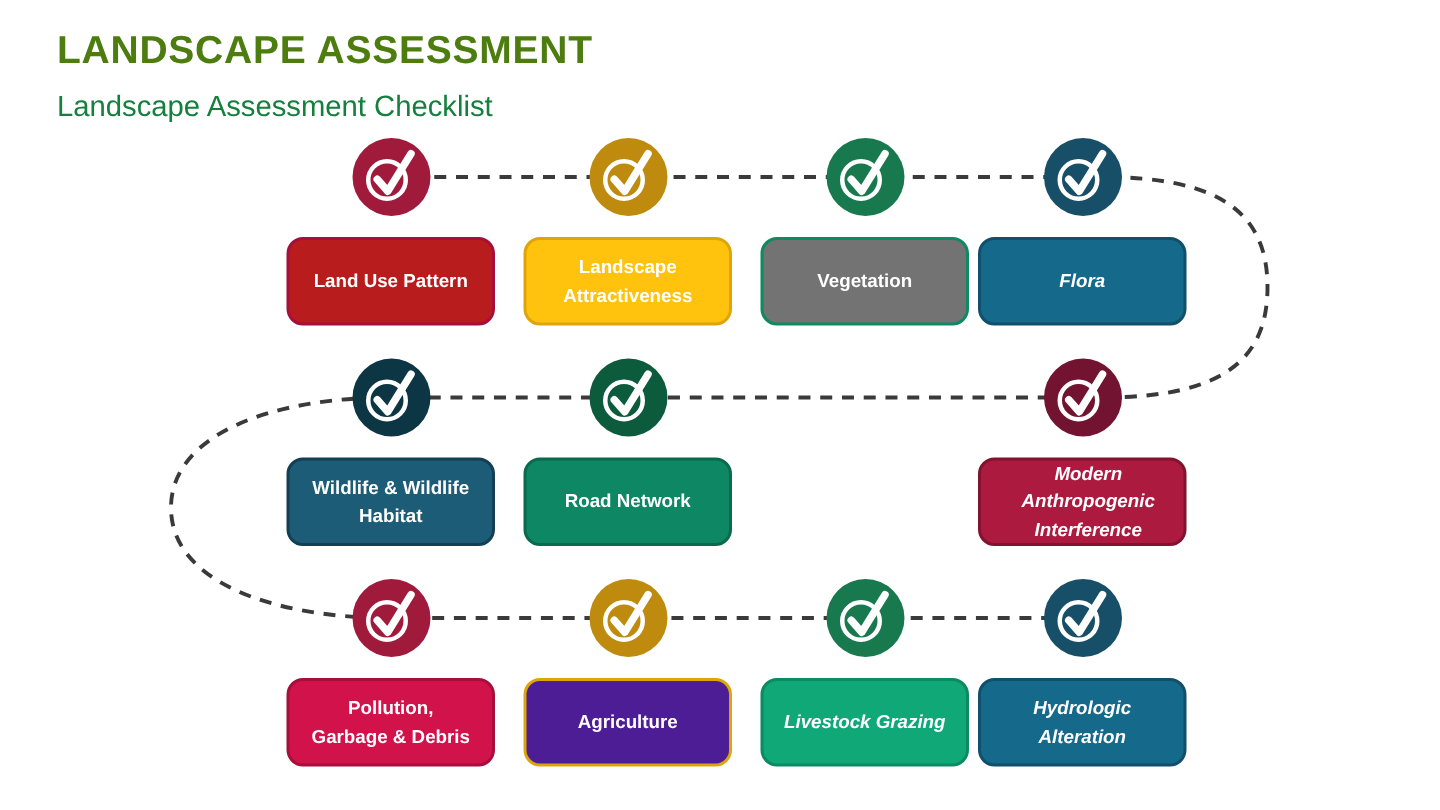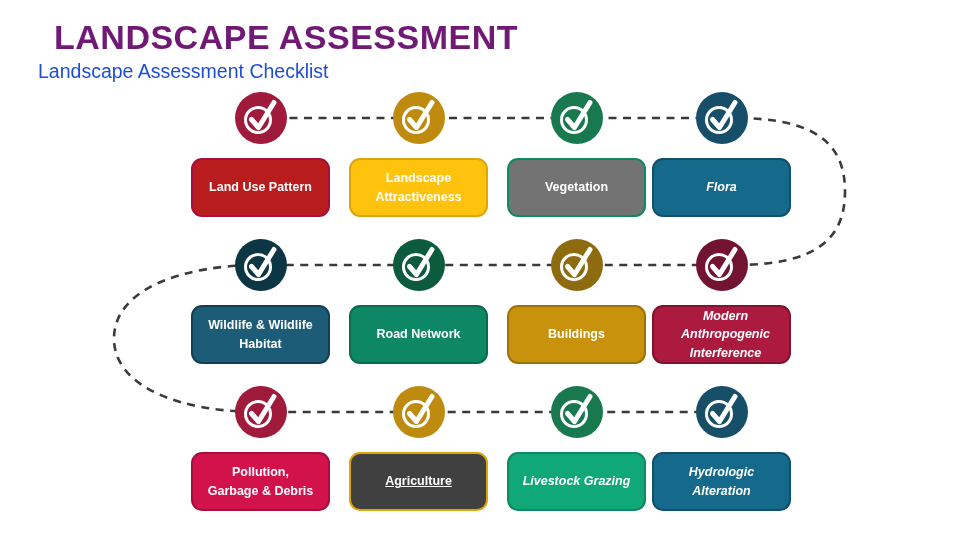--- a/index.html
+++ b/index.html
@@ -1,26 +1,26 @@
 <!DOCTYPE html>
 <html><head>
 <meta charset="utf-8">
 <style>
   html,body { margin:0; padding:0; background:#fff; }
   .slide {
     position:relative; width:960px; height:540px; background:#ffffff;
     overflow:hidden; font-family:"Liberation Sans", sans-serif;
   }
   .title {
-    position:absolute; left:54px; top:18px;
-    font-size:34px; font-weight:800; letter-spacing:0.5px; color:#701a75;
+    position:absolute; left:38px; top:18px;
+    font-size:26px; font-weight:800; letter-spacing:0.5px; color:#4d7c0f;
   }
   .subtitle {
     position:absolute; left:38px; top:60px;
-    font-size:19.5px; font-weight:400; color:#1d4ed8;
+    font-size:19.5px; font-weight:400; color:#15803d;
   }
   .connector { position:absolute; left:0; top:0; }
   .cell { position:absolute; width:139px; height:59px; }
   .c0 { left:191px; } .c1 { left:349px; } .c2 { left:507px; } .c3 { left:652px;font-style:italic; }
   .r0 { top:158px; } .r1 { top:305px; } .r2 { top:452px; }
   .box {
     position:absolute; inset:0;
     border-radius:11px; border:2px solid transparent;
     display:flex; align-items:center; justify-content:center; text-align:center;
     color:#ffffff; font-size:12.5px; font-weight:700; line-height:1.45;
@@ -104,29 +104,20 @@
   <div class="cell r1 c1">
     <div class="circle" style="background-color: rgb(12, 91, 61);">
       <svg width="52" height="52" viewBox="0 0 52 52">
           <circle cx="23" cy="28" r="12.5" fill="none" stroke="#fff" stroke-width="3"></circle>
           <path d="M16.5 27.5 L23.5 35.5 L39 10.5" fill="none" stroke="#fff" stroke-width="5" stroke-linecap="round" stroke-linejoin="round"></path>
         </svg>
     </div>
     <div class="box" style="background-color: rgb(14, 135, 101); border-color: rgb(10, 106, 78);">Road Network</div>
   </div>
 
-  <div class="cell r1 c2">
-    <div class="circle" style="background-color: rgb(143, 107, 16);">
-      <svg width="52" height="52" viewBox="0 0 52 52">
-          <circle cx="23" cy="28" r="12.5" fill="none" stroke="#fff" stroke-width="3"></circle>
-          <path d="M16.5 27.5 L23.5 35.5 L39 10.5" fill="none" stroke="#fff" stroke-width="5" stroke-linecap="round" stroke-linejoin="round"></path>
-        </svg>
-    </div>
-    <div class="box" style="background-color: rgb(200, 146, 13); border-color: rgb(156, 114, 8);">Buildings</div>
-  </div>
 
   <div class="cell r1 c3">
     <div class="circle" style="background-color: rgb(115, 19, 50);">
       <svg width="52" height="52" viewBox="0 0 52 52">
           <circle cx="23" cy="28" r="12.5" fill="none" stroke="#fff" stroke-width="3"></circle>
           <path d="M16.5 27.5 L23.5 35.5 L39 10.5" fill="none" stroke="#fff" stroke-width="5" stroke-linecap="round" stroke-linejoin="round"></path>
         </svg>
     </div>
     <div class="box" style="background-color: rgb(172, 26, 63); border-color: rgb(130, 18, 48); padding-left: 20px;">Modern Anthropogenic Interference</div>
   </div>
@@ -141,21 +132,21 @@
     <div class="box" style="background-color: rgb(210, 18, 75); border-color: rgb(166, 15, 59);">Pollution, Garbage &amp; Debris</div>
   </div>
 
   <div class="cell r2 c1">
     <div class="circle" style="background-color: rgb(190, 139, 14);">
       <svg width="52" height="52" viewBox="0 0 52 52">
           <circle cx="23" cy="28" r="12.5" fill="none" stroke="#fff" stroke-width="3"></circle>
           <path d="M16.5 27.5 L23.5 35.5 L39 10.5" fill="none" stroke="#fff" stroke-width="5" stroke-linecap="round" stroke-linejoin="round"></path>
         </svg>
     </div>
-    <div class="box" style="background-color: #404040; border-color: rgb(221, 165, 10); text-decoration: underline;">Agriculture</div>
+    <div class="box" style="background-color: #4c1d95; border-color: rgb(221, 165, 10);">Agriculture</div>
   </div>
 
   <div class="cell r2 c2">
     <div class="circle" style="background-color: rgb(24, 121, 79);">
       <svg width="52" height="52" viewBox="0 0 52 52">
           <circle cx="23" cy="28" r="12.5" fill="none" stroke="#fff" stroke-width="3"></circle>
           <path d="M16.5 27.5 L23.5 35.5 L39 10.5" fill="none" stroke="#fff" stroke-width="5" stroke-linecap="round" stroke-linejoin="round"></path>
         </svg>
     </div>
     <div class="box" style="background-color: rgb(15, 168, 118); border-color: rgb(12, 138, 97); font-style: italic;">Livestock Grazing</div>

